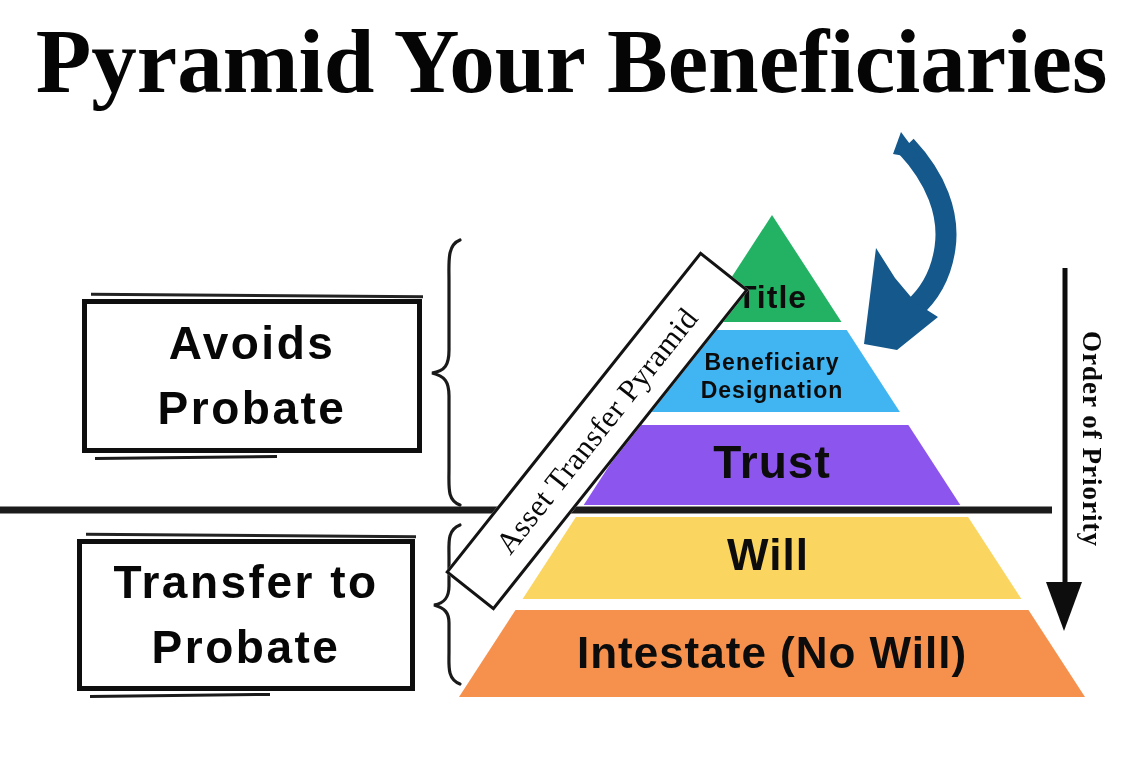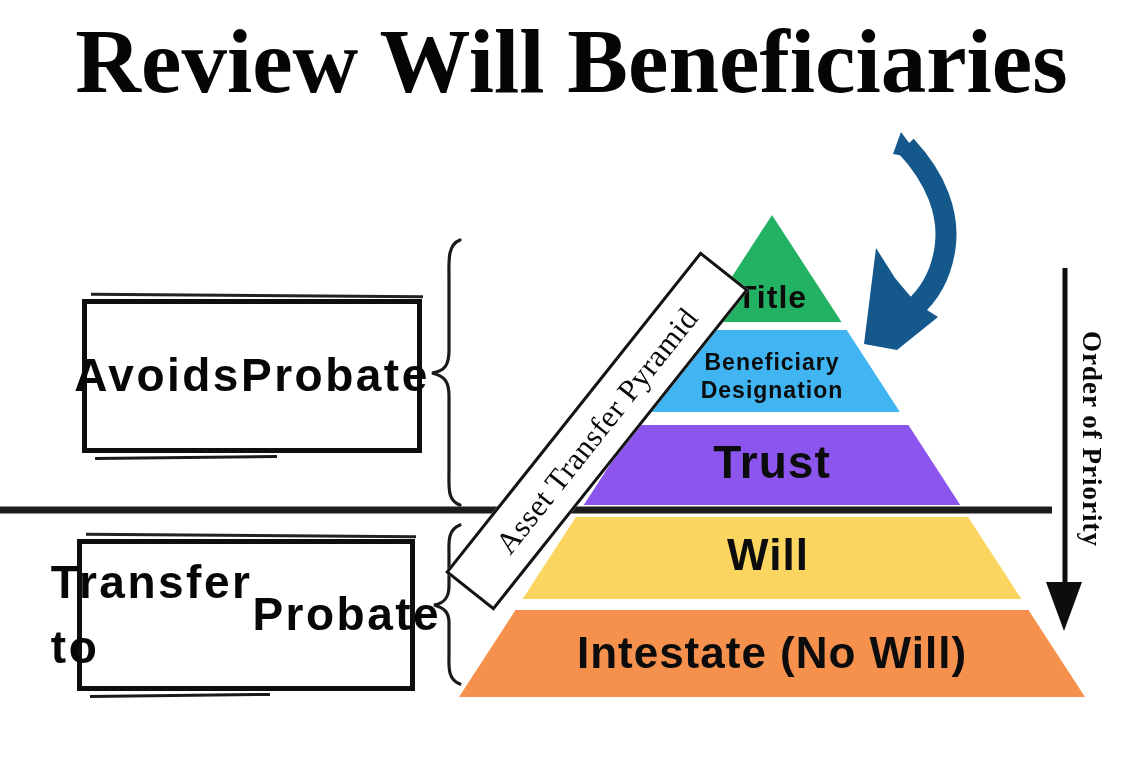--- a/index.html
+++ b/index.html
@@ -10,42 +10,42 @@
       color:#050505;letter-spacing:0px;}
   svg.canvas{position:absolute;left:0;top:0;z-index:1;}
   svg.canvas text{font-family:"Liberation Sans",sans-serif;font-weight:700;fill:#0c0c0c;
       text-anchor:middle;letter-spacing:1px;}
   .lvl-t1{font-size:32px;}
   .lvl-t2{font-size:23px;letter-spacing:0.5px;}
   .lvl-t3{font-size:46px;}
   .lvl-t4{font-size:44px;letter-spacing:2px;}
   .lvl-t5{font-size:44px;}
   .sketch-box{position:absolute;z-index:2;background:#fff;border:5px solid #0e0e0e;
-      display:flex;flex-direction:row;align-items:center;justify-content:center;
+      display:flex;flex-direction:column;align-items:center;justify-content:center;
       font-weight:700;font-size:46px;letter-spacing:2.5px;color:#070707;line-height:1.42;}
   .sketch-box::before{content:"";position:absolute;left:4px;right:-6px;top:-10px;height:3px;
       background:#222;transform:rotate(0.45deg);}
   .sketch-box::after{content:"";position:absolute;left:8px;bottom:-10px;width:55%;height:2.5px;
       background:#1a1a1a;transform:rotate(-0.7deg);}
   .box-avoids{left:82px;top:299px;width:330px;height:144px;}
   .box-subject{left:77px;top:539px;width:328px;height:142px;}
   .atp-label{position:absolute;z-index:3;left:594px;top:428px;width:404px;height:56px;
       margin-left:-202px;margin-top:-28px;transform:rotate(-51.5deg);
       background:#fff;border:3px solid #131313;display:flex;align-items:center;justify-content:center;
       font-family:"Liberation Serif",serif;font-size:31px;color:#090909;letter-spacing:0.5px;white-space:nowrap;}
   .order-label{position:absolute;z-index:2;left:1076px;top:331px;
       writing-mode:vertical-rl;font-family:"Liberation Serif",serif;font-weight:700;
       font-size:27px;color:#0a0a0a;letter-spacing:1px;white-space:nowrap;}
 </style>
 </head>
 <body>
 
 <div class="stage">
 
-  <h1 class="page-title">Review Will Beneficiaries</h1>
+  <h1 class="page-title">Pyramid Your Beneficiaries</h1>
 
   <svg class="canvas" width="1143" height="775" viewBox="0 0 1143 775">
 
     <rect x="0" y="506.5" width="1052" height="7" fill="#1C1C1C"></rect>
 
     <polygon points="772,215 841.5,322 702.5,322" fill="#23B263"></polygon>
     <text class="lvl-t1" x="772" y="308">Title</text>
 
     <polygon points="697.3,330 846.7,330 899.9,412 644.1,412" fill="#41B4F2"></polygon>
     <text class="lvl-t2" x="772" y="370">Beneficiary</text>

